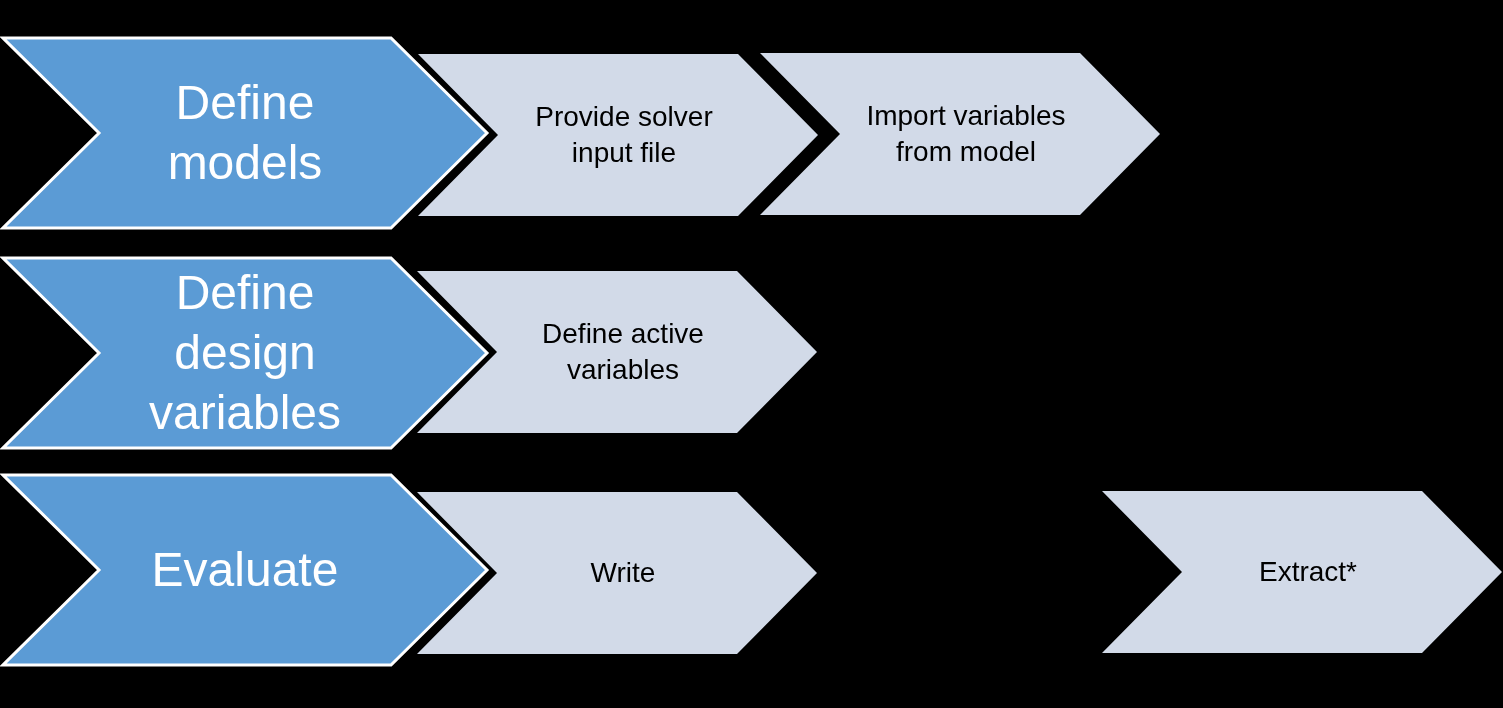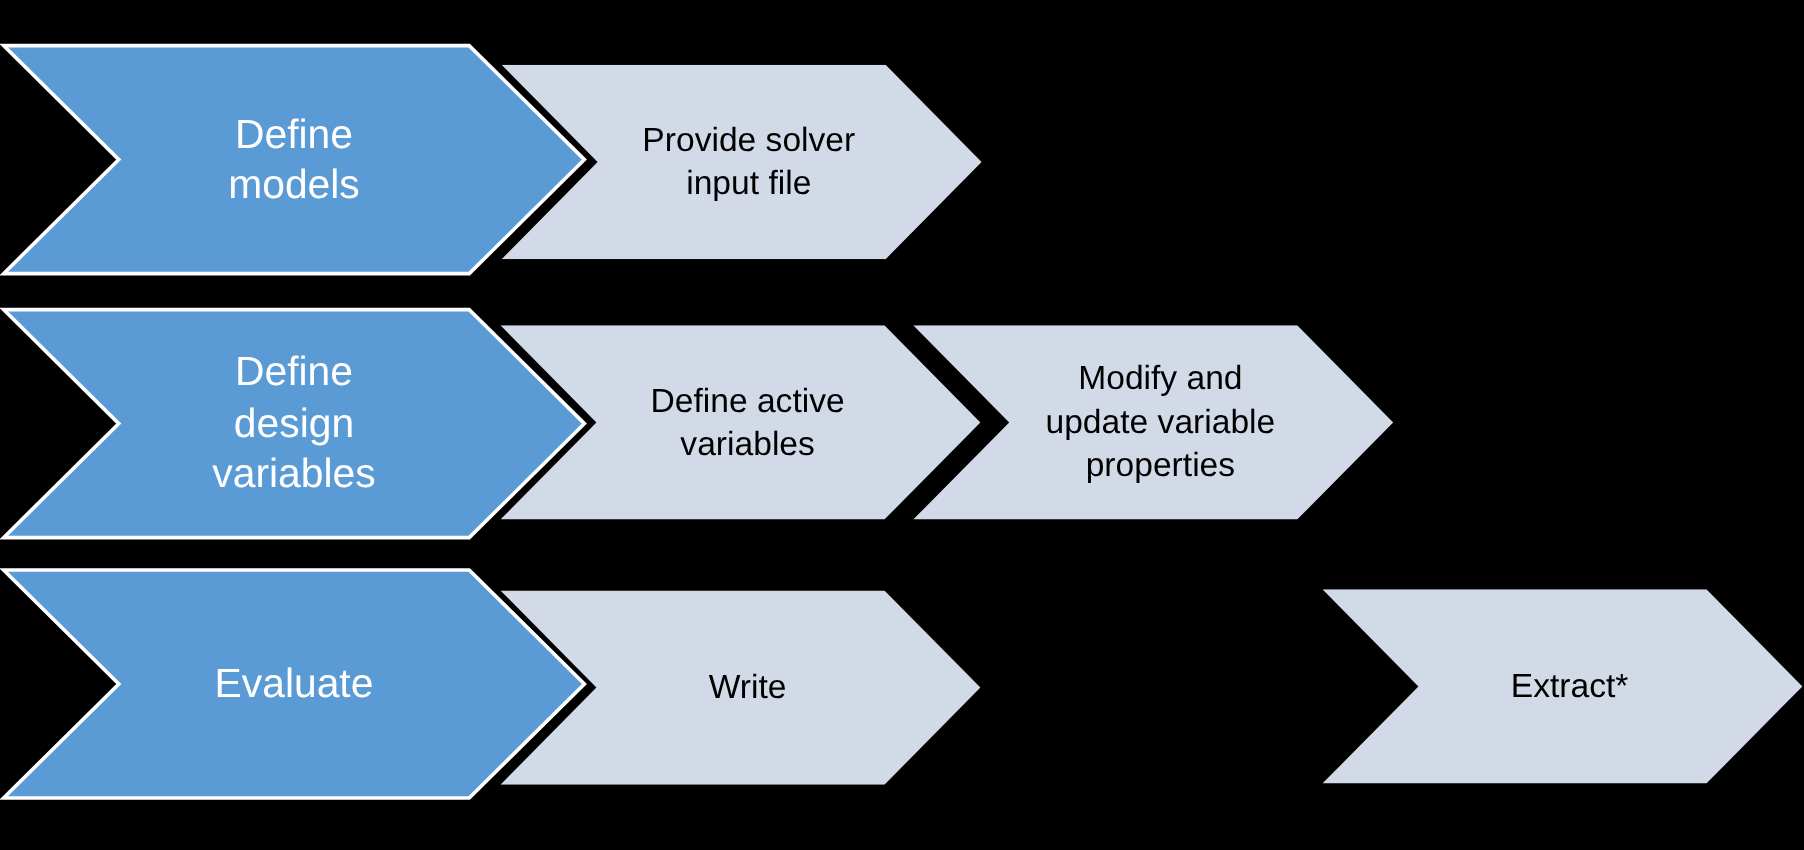--- a/index.html
+++ b/index.html
@@ -43,21 +43,21 @@
     height: 196px;
     left: 0;
   }
   .stage path {
     stroke: #FFFFFF;
     stroke-width: 3;
     stroke-linejoin: miter;
   }
   .stage .label {
     color: #FFFFFF;
-    font-size: 34px;
+    font-size: 48px;
     line-height: 1.25;
   }
   
   .step {
     width: 400px;
     height: 162px;
   }
   .step .label {
     color: #000000;
     font-size: 28px;
@@ -89,46 +89,45 @@
   </div>
 
   <div class="chevron step r1s1">
     <svg width="400" height="162" viewBox="0 0 400 162">
       <path d="M0,0 L320,0 L400,81 L320,162 L0,162 L80,81 Z" fill="#D2DAE8"></path>
     </svg>
     <div class="label">Provide solver
 input file</div>
   </div>
 
+  <div class="chevron step r1s2">
+    <svg width="400" height="162" viewBox="0 0 400 162">
+      <path d="M0,0 L320,0 L400,81 L320,162 L0,162 L80,81 Z" fill="#D2DAE8"></path>
+    </svg>
+    <div class="label">Import variables
+from model</div>
+  </div>
 
   <div class="chevron stage stage-2">
     <svg width="490" height="196" viewBox="0 0 490 196">
       <path d="M3,3 L391,3 L487,98 L391,193 L3,193 L99,98 Z" fill="#5B9BD5"></path>
     </svg>
     <div class="label">Define
 design
 variables</div>
   </div>
 
   <div class="chevron step r2s1">
     <svg width="400" height="162" viewBox="0 0 400 162">
       <path d="M0,0 L320,0 L400,81 L320,162 L0,162 L80,81 Z" fill="#D2DAE8"></path>
     </svg>
     <div class="label">Define active
 variables</div>
   </div>
 
-  <div class="chevron step r2s2">
-    <svg width="400" height="162" viewBox="0 0 400 162">
-      <path d="M0,0 L320,0 L400,81 L320,162 L0,162 L80,81 Z" fill="#D2DAE8"></path>
-    </svg>
-    <div class="label">Modify and
-update variable
-properties</div>
-  </div>
 
   <div class="chevron step r3s1">
     <svg width="400" height="162" viewBox="0 0 400 162">
       <path d="M0,0 L320,0 L400,81 L320,162 L0,162 L80,81 Z" fill="#D2DAE8"></path>
     </svg>
     <div class="label">Write</div>
   </div>
 
   <div class="chevron stage stage-3">
     <svg width="490" height="196" viewBox="0 0 490 196">

